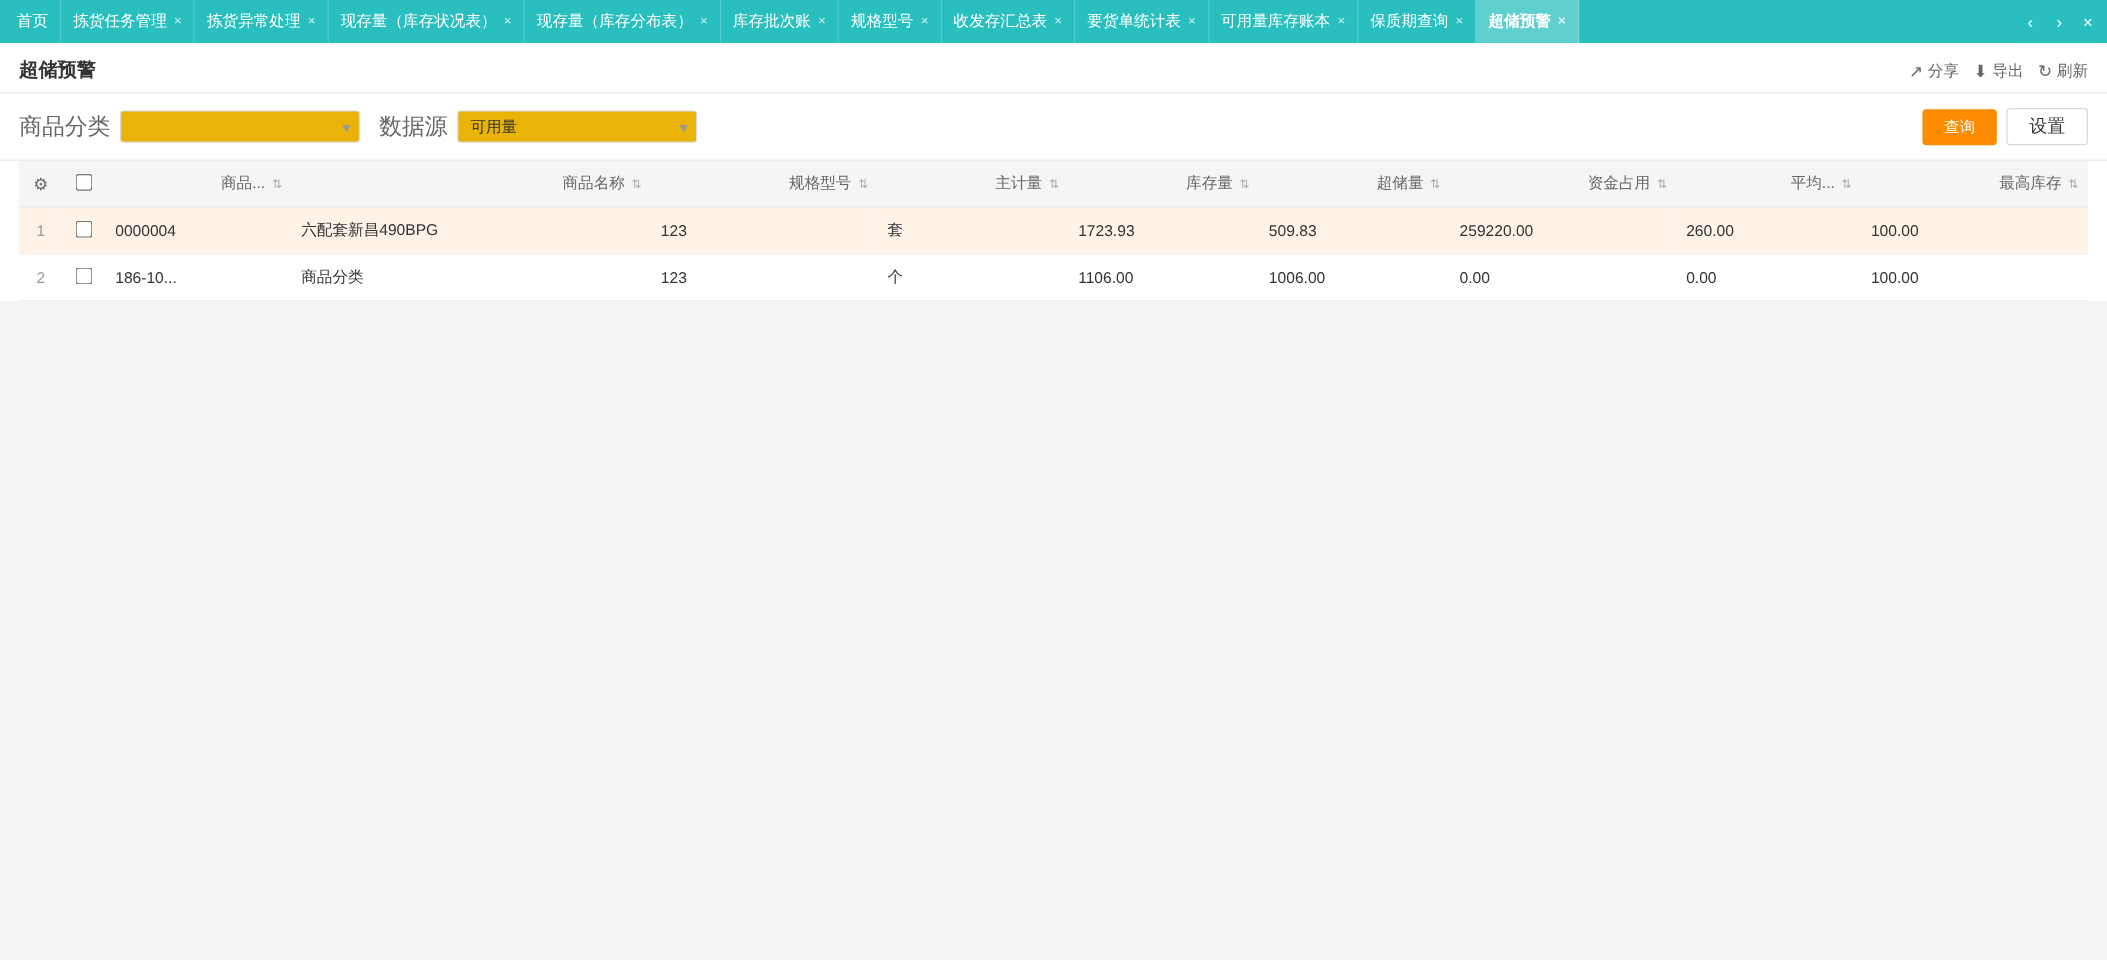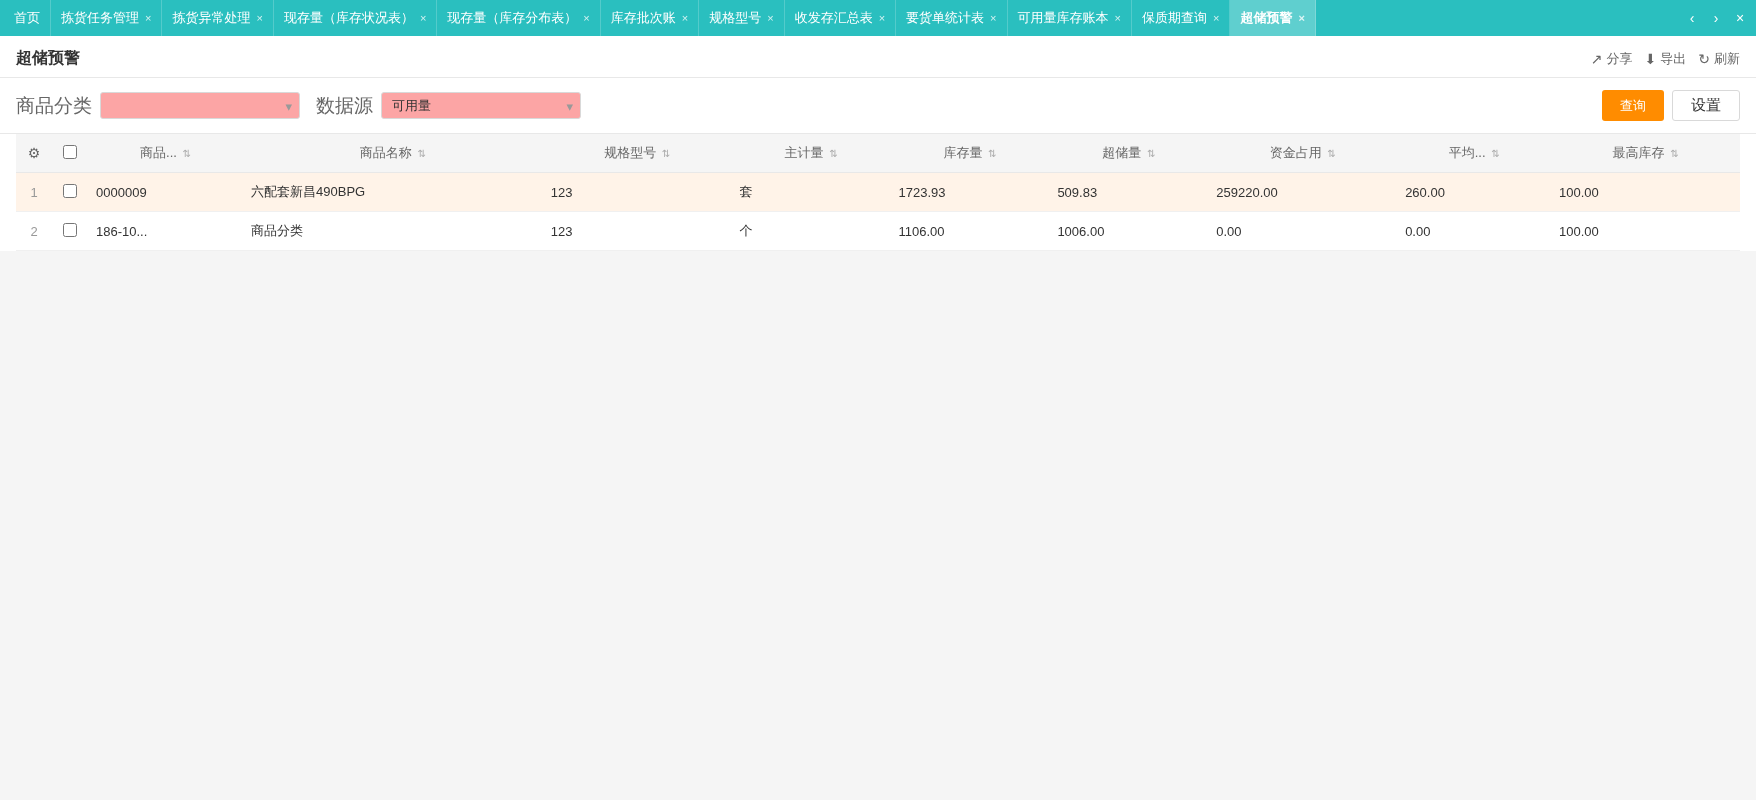--- a/index.html
+++ b/index.html
@@ -103,21 +103,21 @@
       color: #666;
       font-size: 19px;
       white-space: nowrap;
     }
     .filter-select {
       border: 1px solid #d9d9d9;
       border-radius: 3px;
       padding: 5px 11px 5px 10px;
       font-size: 13px;
       color: #333;
-      background: #fca5a5;
+      background: #eab308;
       cursor: pointer;
       appearance: none;
       position: relative;
       min-width: 200px;
     }
     .filter-select-wrapper {
       position: relative;
       display: inline-block;
     }
     .filter-select-wrapper::after {
@@ -126,20 +126,21 @@
       right: 8px;
       top: 50%;
       transform: translateY(-50%);
       color: #999;
       pointer-events: none;
     }
     .filter-actions {
       margin-left: auto;
       display: flex;
       gap: 8px;
+      align-items: center;
     }
     .btn-primary {
       background: #ff8c00;
       color: #fff;
       border: none;
       border-radius: 3px;
       padding: 6px 18px;
       font-size: 13px;
       cursor: pointer;
     }
@@ -161,21 +162,21 @@
       width: 100%;
       border-collapse: collapse;
       font-size: 13px;
     }
     thead tr {
       background: #f5f5f5;
       border-bottom: 1px solid #e8e8e8;
     }
     thead th {
       padding: 10px 8px;
-      text-align: center;
+      text-align: right;
       color: #666;
       font-weight: normal;
       white-space: nowrap;
       border-right: none;
     }
     thead th.sortable {
       cursor: pointer;
       user-select: none;
     }
     thead th .sort-icon {
@@ -364,21 +365,21 @@
             <span class="sort-icon">⇅</span>
           </th>
         </tr>
       </thead>
       <tbody id="table-body">
       <tr class="highlighted">
       <td class="row-num col-settings">1</td>
       <td class="col-checkbox">
         <input type="checkbox" style="">
       </td>
-      <td>0000009</td>
+      <td>0000004</td>
       <td>六配套新昌490BPG</td>
       <td>123</td>
       <td>套</td>
       <td>1723.93</td>
       <td>509.83</td>
       <td>259220.00</td>
       <td>260.00</td>
       <td>100.00</td>
     </tr>
           <tr>

